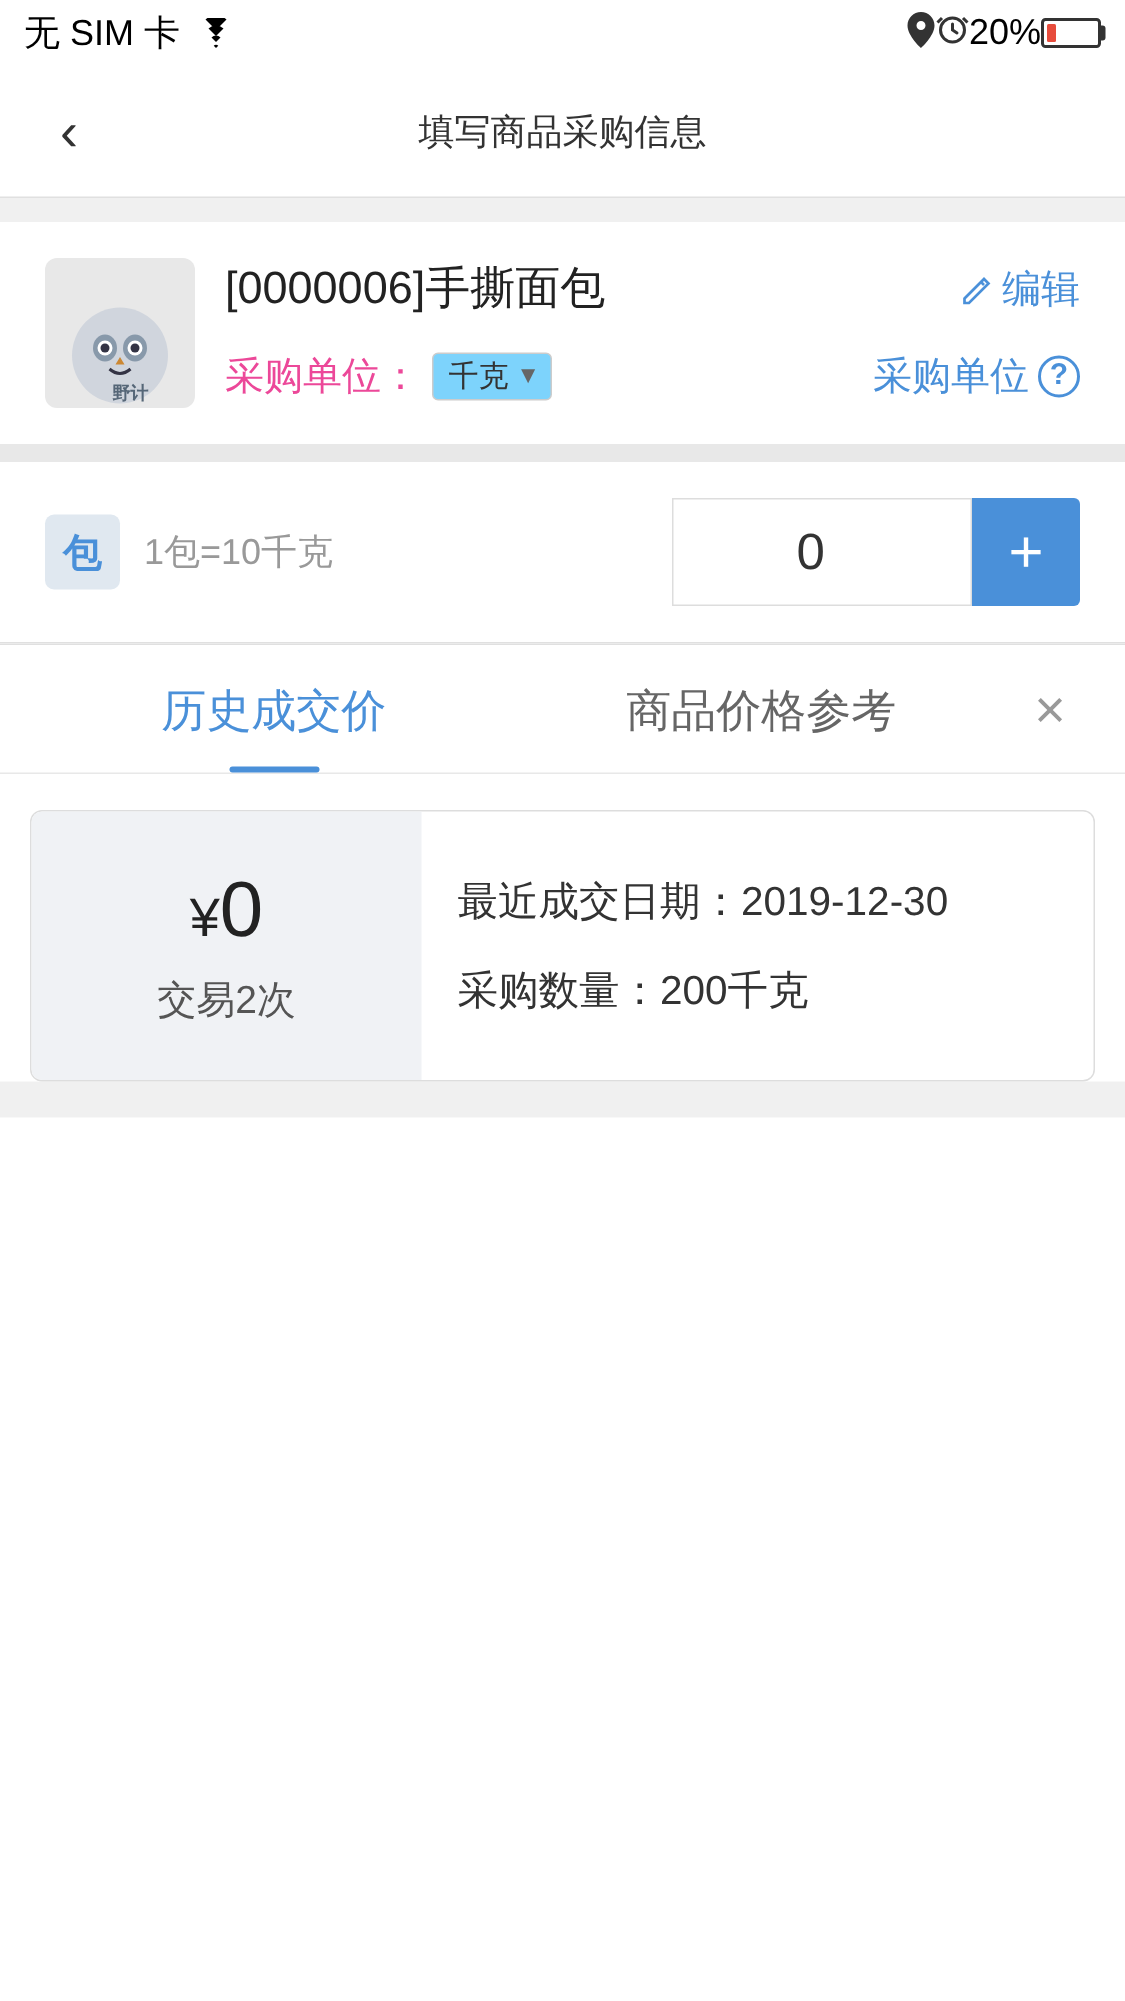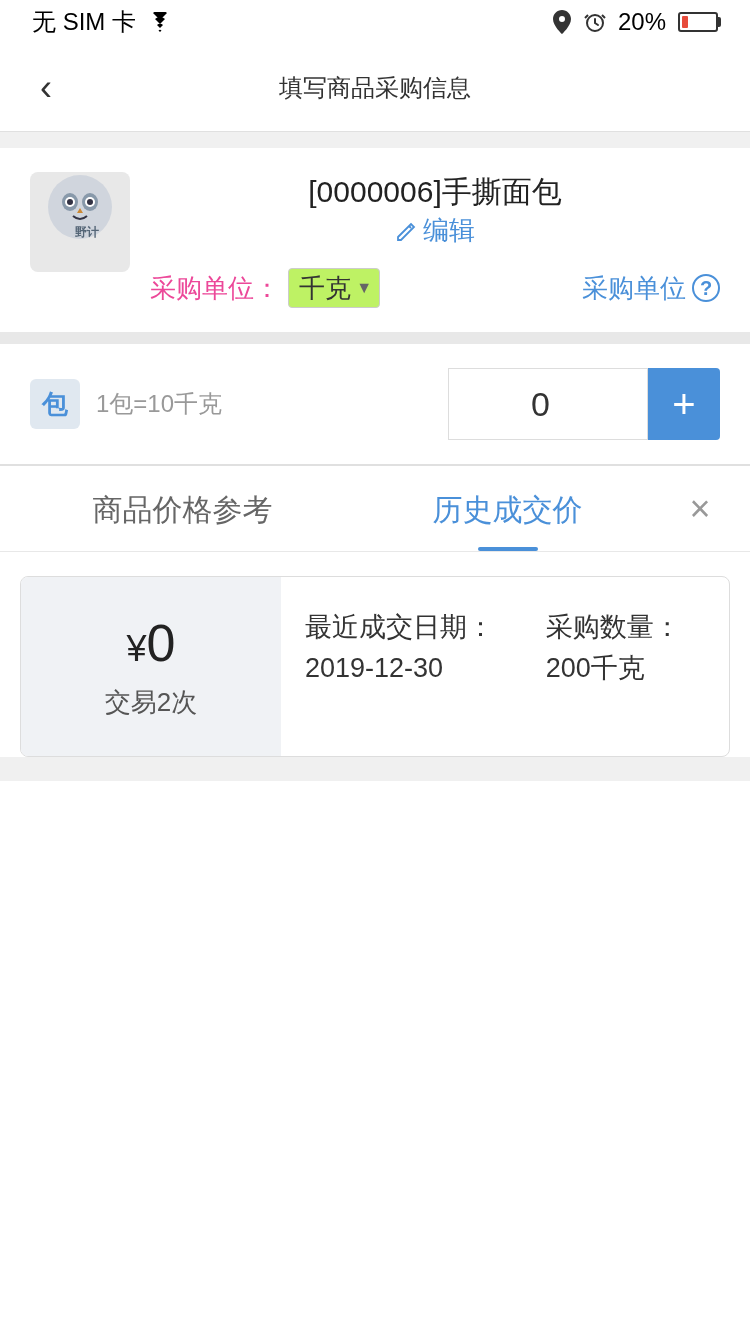--- a/index.html
+++ b/index.html
@@ -14,43 +14,42 @@
     }
 
     
     .status-bar {
       width: 750px;
       height: 44px;
       background: #fff;
       display: flex;
       align-items: center;
       justify-content: space-between;
-      padding: 0 32px;
+      padding: 0 16px;
       font-size: 24px;
       color: #000;
     }
     .status-left {
       display: flex;
       align-items: center;
       gap: 10px;
       font-size: 24px;
       font-weight: 500;
     }
     .status-center {
       font-size: 28px;
       font-weight: 500;
       position: absolute;
       left: 50%;
       transform: translateX(-50%);
       top: 8px;
     }
     .status-right {
       display: flex;
-      align-items: center;
-      gap: 12px;
+      gap: 0;
       font-size: 24px;
     }
     .battery {
       display: flex;
       align-items: center;
       gap: 3px;
     }
     .battery-body {
       width: 40px;
       height: 20px;
@@ -114,33 +113,32 @@
       display: flex;
       align-items: flex-start;
       gap: 20px;
     }
     .product-thumb {
       width: 100px;
       height: 100px;
       background: #e8e8e8;
       border-radius: 8px;
       display: flex;
-      align-items: flex-start;
+      align-items: flex-end;
       justify-content: center;
       flex-shrink: 0;
       overflow: hidden;
     }
     .product-info {
       flex: 1;
     }
     .product-name-row {
       display: flex;
       justify-content: space-between;
       align-items: center;
-      flex-direction: column;
     }
     .product-name {
       font-size: 30px;
       font-weight: 500;
       color: #222;
     }
     .edit-btn {
       color: #4a90d9;
       font-size: 26px;
       display: flex;
@@ -160,23 +158,23 @@
     }
     .unit-select-wrapper {
       position: relative;
       display: inline-flex;
       align-items: center;
     }
     .unit-select-wrapper select {
       border: 1px solid #ccc;
       border-radius: 4px;
       padding: 4px 28px 4px 10px;
-      font-size: 26px;
+      font-size: 20px;
       color: #333;
-      background: #bef264;
+      background: #7dd3fc;
       appearance: none;
       -webkit-appearance: none;
       cursor: pointer;
     }
     .unit-select-wrapper::after {
       content: '▼';
       position: absolute;
       right: 8px;
       font-size: 16px;
       color: #666;
@@ -343,21 +341,21 @@
       color: #222;
     }
     .history-trades {
       font-size: 26px;
       color: #555;
     }
     .history-card-right {
       flex: 1;
       padding: 30px 24px;
       display: flex;
-      flex-direction: row;
+      flex-direction: column;
       gap: 18px;
       justify-content: center;
     }
     .history-detail-row {
       font-size: 27px;
       color: #333;
       line-height: 1.5;
     }
 
     
@@ -462,25 +460,25 @@
   <div class="quantity-controls">
     <input class="quantity-input" type="number" value="0" style="">
     <button class="quantity-plus">
       <span>+</span>
     </button>
   </div>
 </div>
 
 <div class="bottom-panel">
   <div class="tabs-row">
+    <div class="tab-item active">
+      <span>历史成交价</span>
+    </div>
     <div class="tab-item">
       <span>商品价格参考</span>
-    </div>
-    <div class="tab-item active">
-      <span>历史成交价</span>
     </div>
     <div class="tab-close">
       <span>×</span>
     </div>
   </div>
 
   <div class="history-card">
     <div class="history-card-left">
       <div class="history-price">
         <span style="font-size:36px;">¥</span><span>0</span>

